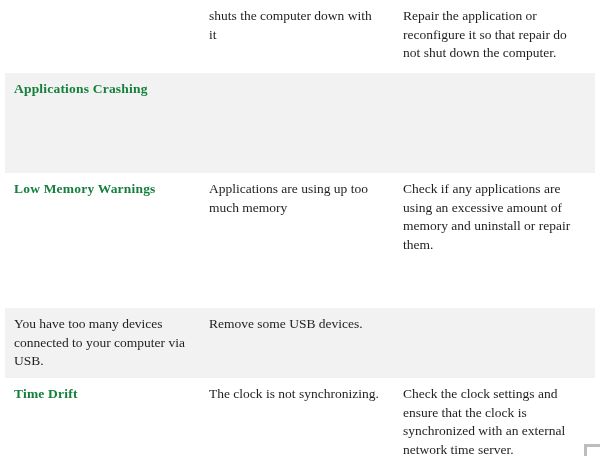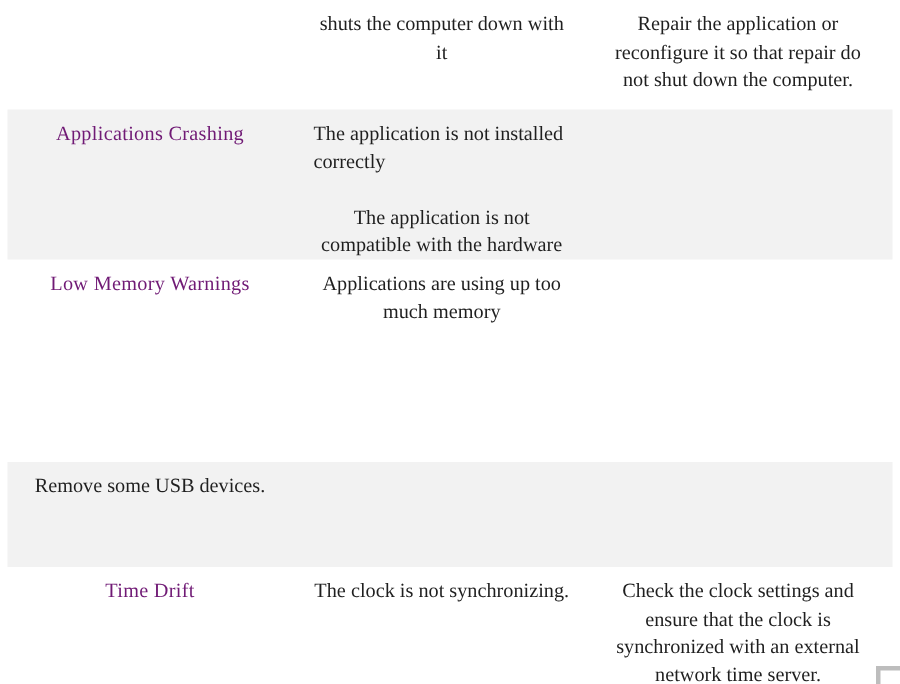--- a/index.html
+++ b/index.html
@@ -34,25 +34,24 @@
   }
   .cell {
     padding: 7px 14px 0 9px;
     box-sizing: border-box;
   }
   .cell p {
     margin: 0 0 18.5px 0;
   }
   .cell p:last-child {
     margin-bottom: 0;
-    text-align: center;
   }
   .cell.problem {
-    font-weight: normal;
-    color: #701a75;
+    font-weight: bold;
+    color: #15803d;
     letter-spacing: 0.2px;
   }
   #resize-handle {
     position: absolute;
     left: 584px;
     top: 444px;
     width: 22px;
     height: 20px;
     border-top: 3px solid #bdbdbd;
     border-left: 3px solid #bdbdbd;
@@ -71,36 +70,36 @@
           <p>shuts the computer down with it</p>
         </div>
         <div class="cell solution">
           <p>Repair the application or reconfigure it so that repair do not shut down the computer.</p>
         </div>
       </div>
       <div class="row shaded" style="background: rgb(242, 242, 242); min-height: 100px;">
         <div class="cell problem">
           <p>Applications Crashing</p>
         </div>
-        <div class="cell cause">
-          <p>The application is not installed correctly</p>
-          <p>The application is not compatible with the hardware</p>
-        </div>
       </div>
       <div class="row" style="min-height: 135px;">
         <div class="cell problem">
           <p>Low Memory Warnings</p>
         </div>
         <div class="cell cause">
           <p>Applications are using up too much memory</p>
         </div>
         <div class="cell solution">
+          <p>Check if any applications are using an excessive amount of memory and uninstall or repair them.</p>
         </div>
       </div>
       <div class="row shaded" style="background: rgb(242, 242, 242); min-height: 70px;">
+        <div class="cell cause">
+          <p>You have too many devices connected to your computer via USB.</p>
+        </div>
         <div class="cell solution">
           <p>Remove some USB devices.</p>
         </div>
       </div>
       <div class="row" style="min-height: 78px;">
         <div class="cell problem">
           <p>Time Drift</p>
         </div>
         <div class="cell cause">
           <p>The clock is not synchronizing.</p>

